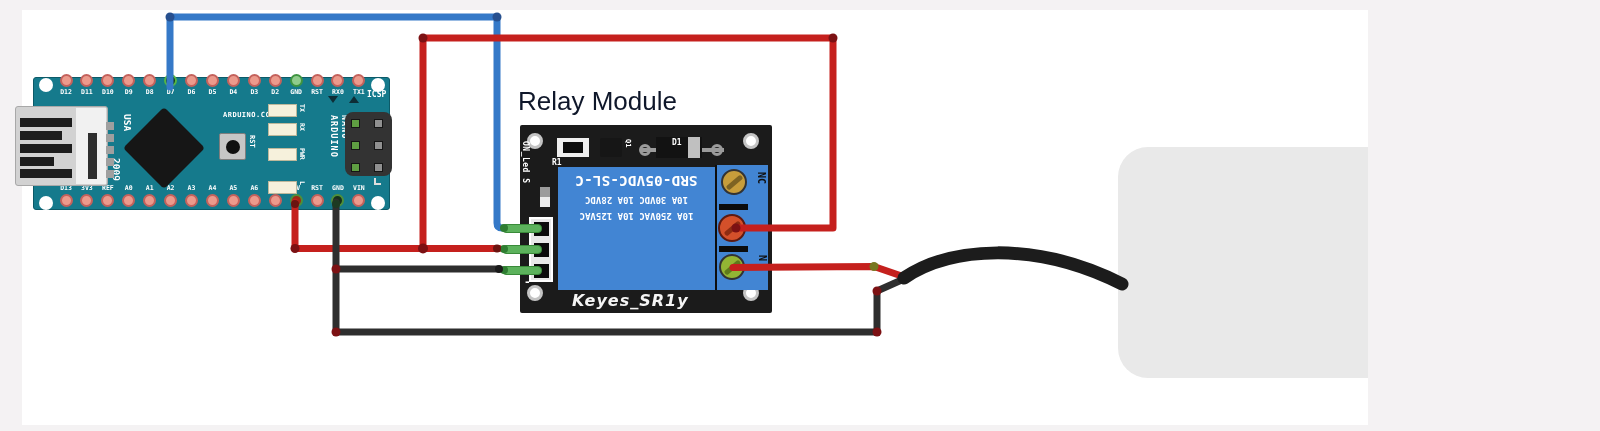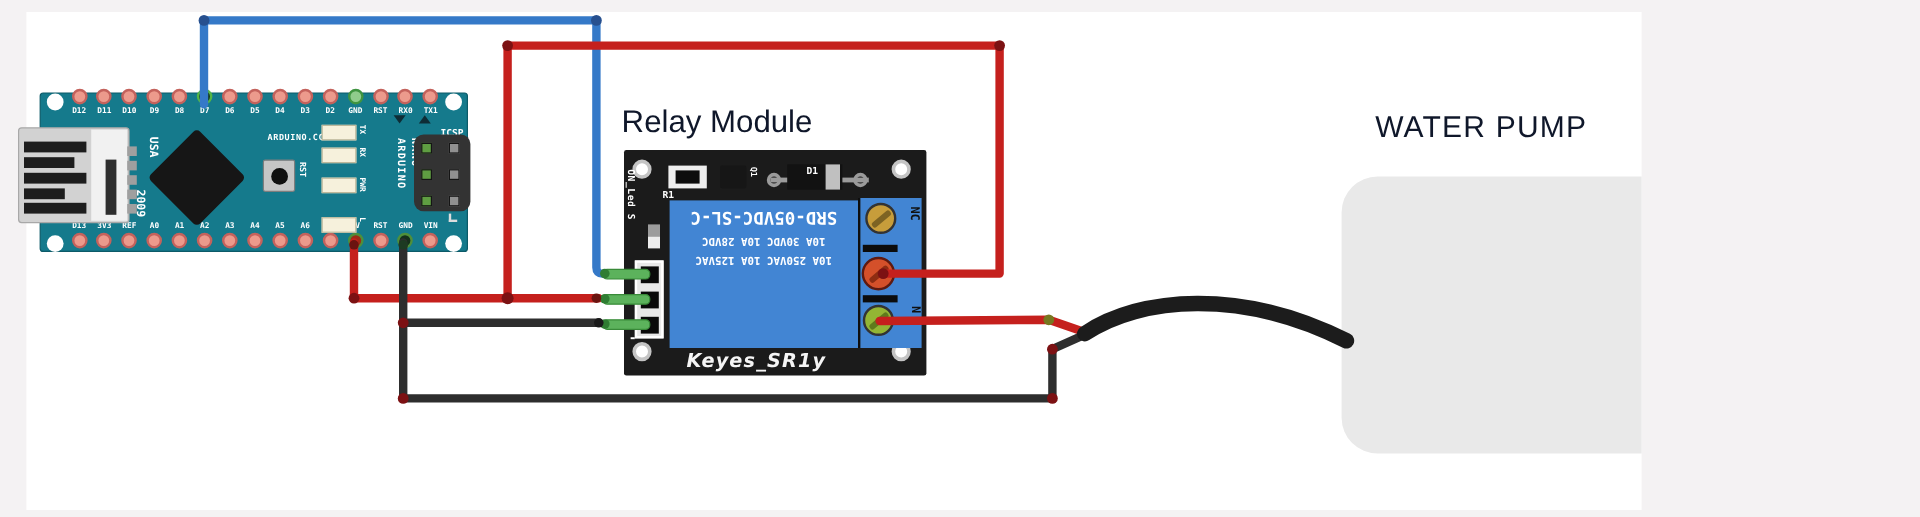--- a/index.html
+++ b/index.html
@@ -38,21 +38,21 @@
   .diamond{left:101px;top:41px;width:58px;height:58px;background:#161616;border-radius:4px;transform:rotate(45deg)}
   .cc-text{left:189px;top:33px;font-size:7px;letter-spacing:.5px}
   .usa-text{left:88px;top:36px;font-size:9.5px}
   .year-text{left:77px;top:80px;font-size:9.5px}
   .rst-btn{left:185px;top:55px;width:27px;height:27px;background:#c6c6c6;border:1px solid #7e7e7e;border-radius:2px}
   .rst-btn .dot{position:absolute;left:6px;top:6px;width:14px;height:14px;border-radius:50%;background:#101010}
   .rst-label{left:214px;top:57px;font-size:7px}
   .led-rect{left:234px;width:29px;height:13px;background:var(--led-cream);border:1px solid #bdb89b}
   .led-label{left:264px;font-size:6.5px}
   .brand-block{left:294px;top:37px;font-size:8.5px;line-height:1.3;letter-spacing:1px}
-  .icsp-label{left:333px;top:28px;font-size:8px}
+  .icsp-label{left:333px;top:12px;font-size:8px}
   .icsp-header{left:311px;top:34px;width:47px;height:64px;background:#333;border-radius:8px}
   .icsp-pin{position:absolute;width:9px;height:9px;border:1px solid #151515}
   .icsp-pin.green{background:#5f9e42}
   .icsp-pin.gray{background:#909090}
   .pin1-mark{left:340px;top:100px;width:7px;height:7px;border-left:2px solid #ddd;border-bottom:2px solid #ddd}
   .tri-down{left:294px;top:18px;width:0;height:0;border-left:5px solid transparent;border-right:5px solid transparent;border-top:7px solid #0e2d36}
   .tri-up{left:315px;top:18px;width:0;height:0;border-left:5px solid transparent;border-right:5px solid transparent;border-bottom:7px solid #0e2d36}
 
   
   .usb-outer{left:15px;top:106px;width:93px;height:80px;background:#d2d2d2;border:1px solid #a8a8a8;border-radius:3px}
@@ -366,21 +366,20 @@
       </div>
     <div class="abs screw no">
         <div class="slot"></div>
       </div>
     <div class="abs vtext nc-label">NC</div>
     <div class="abs vtext no-label">N</div>
 
     <div class="abs keyes-label">Keyes_SR1y</div>
   </div>
 
-  <div class="abs title" id="pump-title">WATER PUMP</div>
   <div class="abs" id="pump">
     <div class="abs pump-ring"></div>
     <div class="abs pump-dot"></div>
   </div>
 
   <svg class="abs" id="wires" width="1600" height="431" viewBox="0 0 1600 431">
 
     <path d="M170,87 L170,17 L497,17 L497,223 Q497,228 502,228" fill="none" style="stroke:var(--wire-blue)" stroke-width="7" stroke-linecap="round" stroke-linejoin="round"></path>
 
     <path d="M295,202 L295,248.5 L499,248.5" fill="none" style="stroke:var(--wire-red)" stroke-width="7" stroke-linecap="round" stroke-linejoin="round"></path>

